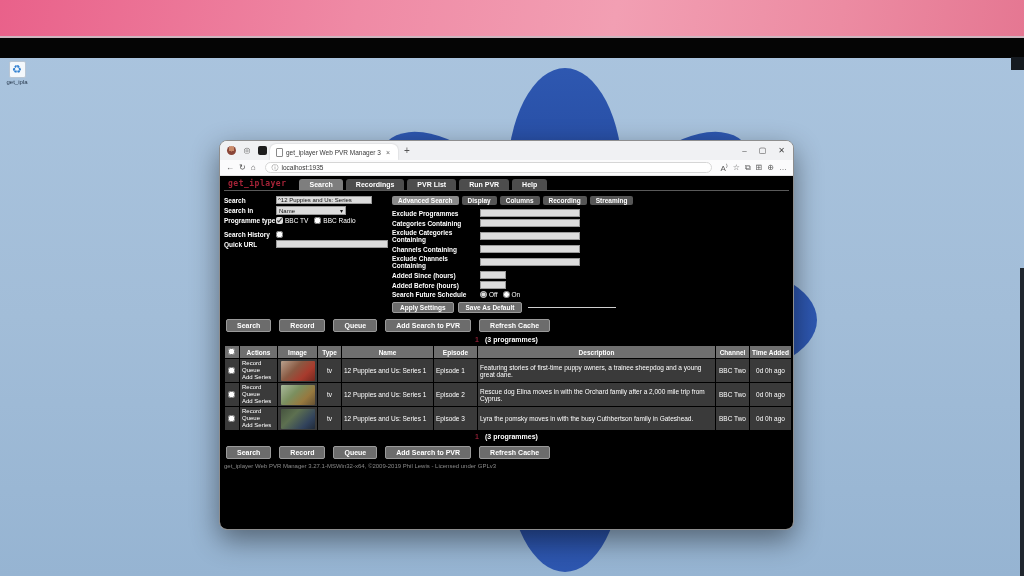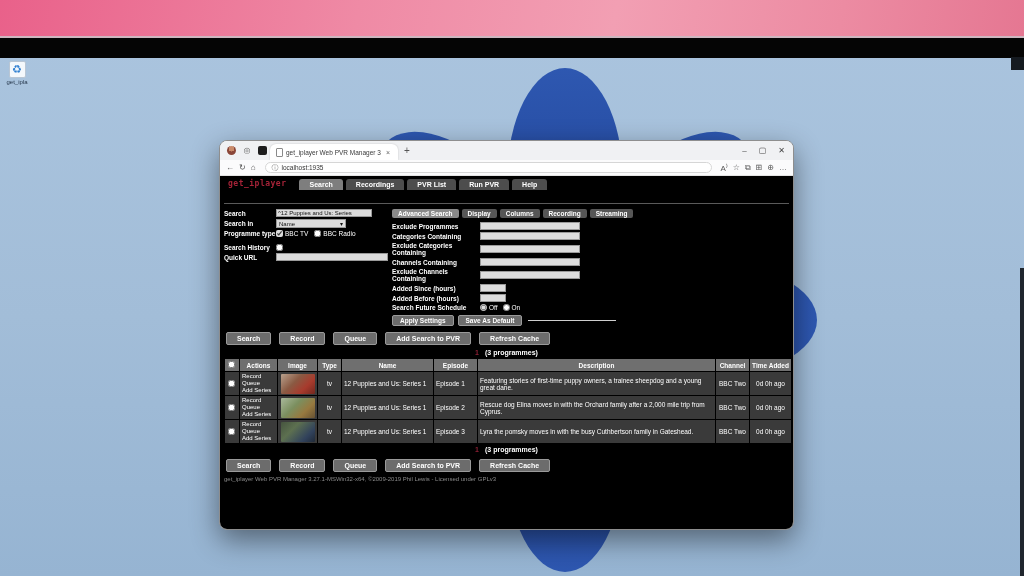--- a/index.html
+++ b/index.html
@@ -46,21 +46,21 @@
     padding:0 6px; gap:5px; border-bottom:1px solid #e3e3e3; flex:none; }
   .tb-ico { font-size:8px; color:#555; }
   #url-pill { flex:1; height:11px; background:#fff; border:1px solid #d6d6d6; border-radius:6px;
     display:flex; align-items:center; gap:3px; padding:0 6px; margin:0 4px; }
   #url-pill .info { font-size:7px; color:#777; }
   #url-text { font-size:6.5px; color:#333; }
 
   
   #content { flex:1; background:#000; color:#fff; padding:3px 4px; font-size:7px; overflow:hidden; }
 
-  #navbar { display:flex; align-items:flex-end; gap:3px; border-bottom:1px solid #5a5a5a; padding-bottom:13px; }
+  #navbar { display:flex; align-items:flex-end; gap:3px; border-bottom:1px solid #5a5a5a; padding-bottom:0; }
   #logo { font-family:"DejaVu Sans Mono", monospace; font-weight:bold; font-size:8px;
     color:#a62338; margin:0 10px 2px 4px; letter-spacing:.5px; }
   .nav-tab { background:#4d4d4d; color:#fff; font-weight:bold; font-size:7px;
     padding:2px 10px 2px; border-radius:3px 3px 0 0; }
   .nav-tab.active { background:#7e7e7e; }
 
   #form-area { display:flex; margin-top:5px; }
   #left-form { width:168px; flex:none; }
   .lrow { display:flex; align-items:center; margin-bottom:2px; }
   .lrow label { width:52px; font-weight:bold; font-size:6.5px; flex:none; }

